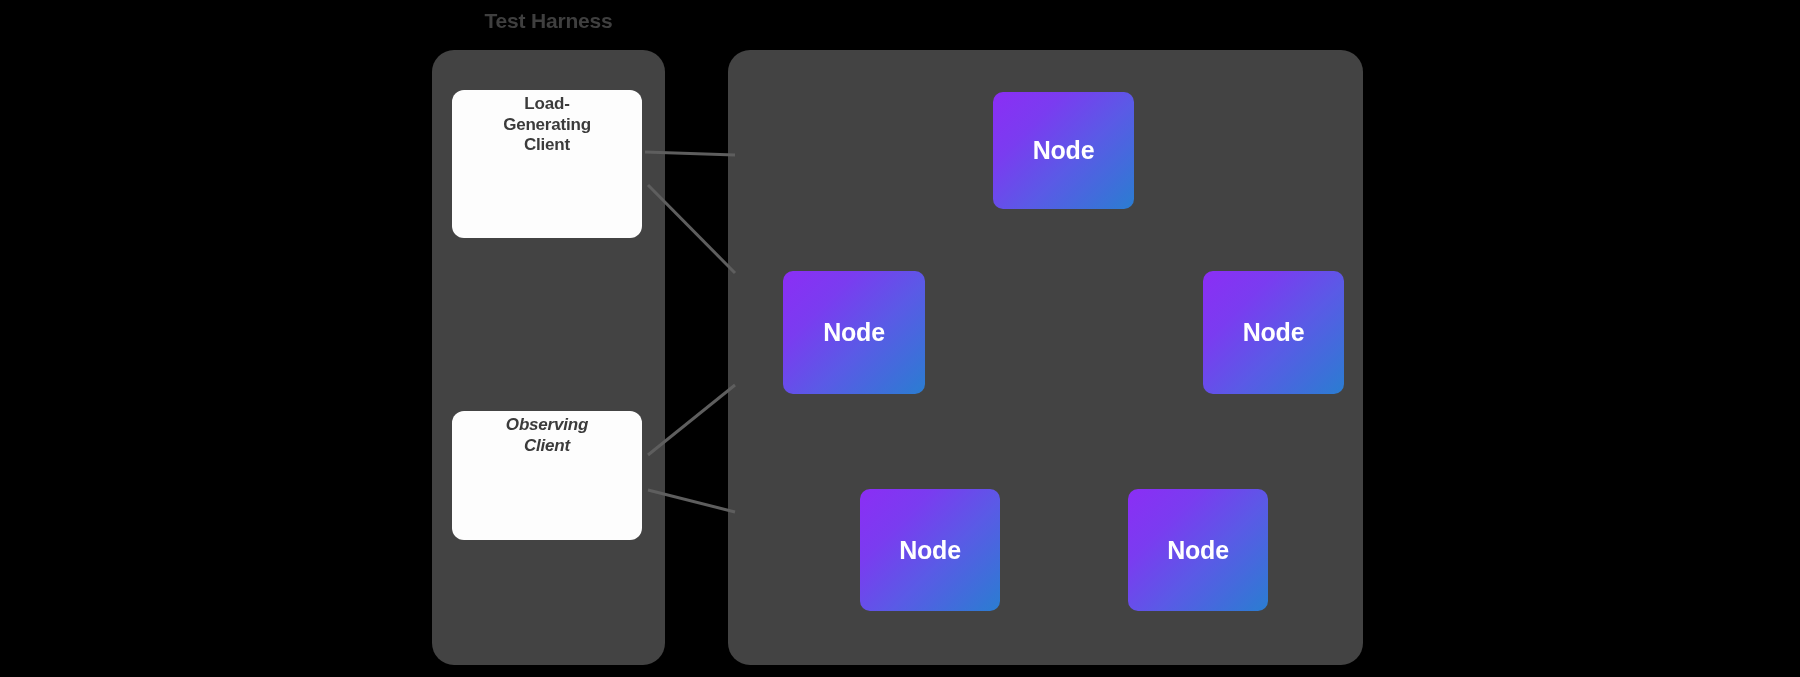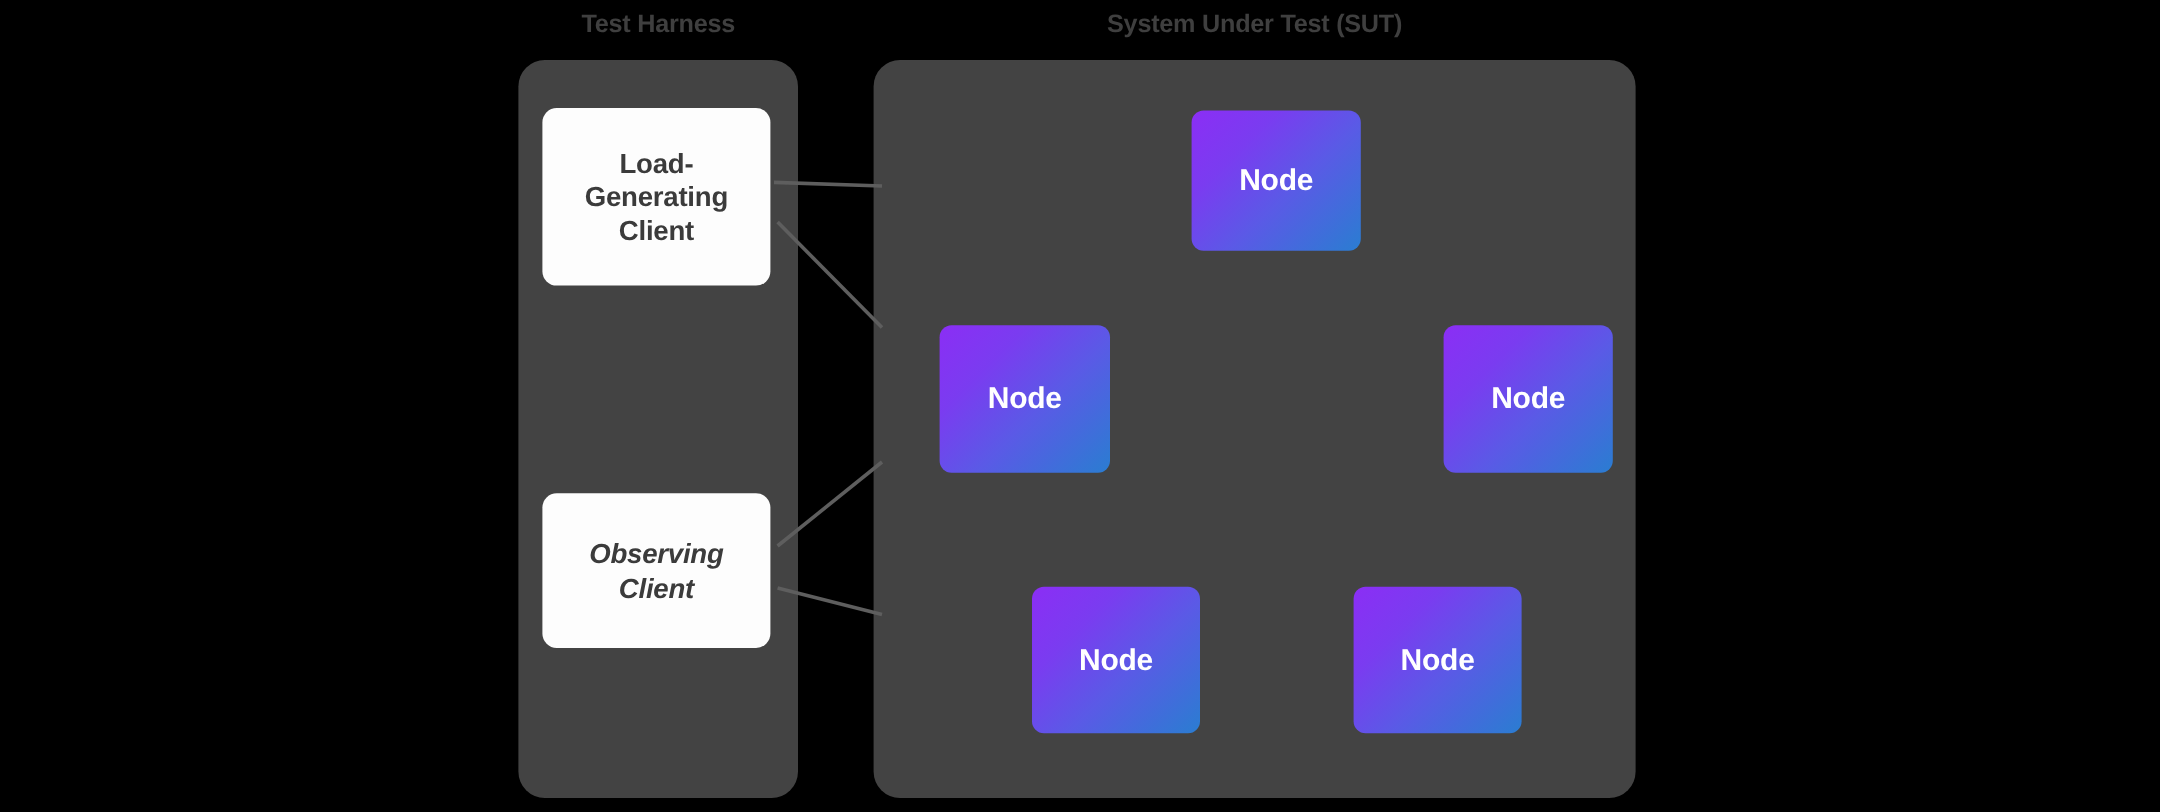--- a/index.html
+++ b/index.html
@@ -70,25 +70,24 @@
     stroke: #5e5e5e;
     stroke-width: 3;
   }
 
   
   .client-box {
     position: absolute;
     background: #fdfdfd;
     border-radius: 12px;
     display: flex;
-    align-items: center;
     justify-content: center;
     text-align: center;
     color: #3b3b3b;
-    font-size: 23px;
+    font-size: 17px;
     font-weight: bold;
     line-height: 1.22;
     letter-spacing: -0.2px;
     box-sizing: border-box;
     padding: 4px 10px;
   }
   #client-load {
     left: 452px;
     top: 90px;
     width: 190px;
@@ -122,21 +121,20 @@
   }
   .node-label { display: block; }
 </style>
 </head>
 <body>
 
 <div id="canvas">
 
   <div class="group-title" id="title-harness">Test Harness</div>
 
-  <div class="group-title" id="title-sut">System Under Test (SUT)</div>
 
   <div class="container-box" id="harness-container"></div>
 
   <div class="container-box" id="sut-container"></div>
 
   <svg id="connectors" viewBox="0 0 1800 677" xmlns="http://www.w3.org/2000/svg">
     <line x1="645" y1="152" x2="735" y2="155"></line>
     <line x1="648" y1="185" x2="735" y2="273"></line>
     <line x1="648" y1="455" x2="735" y2="385"></line>
     <line x1="648" y1="490" x2="735" y2="512"></line>

